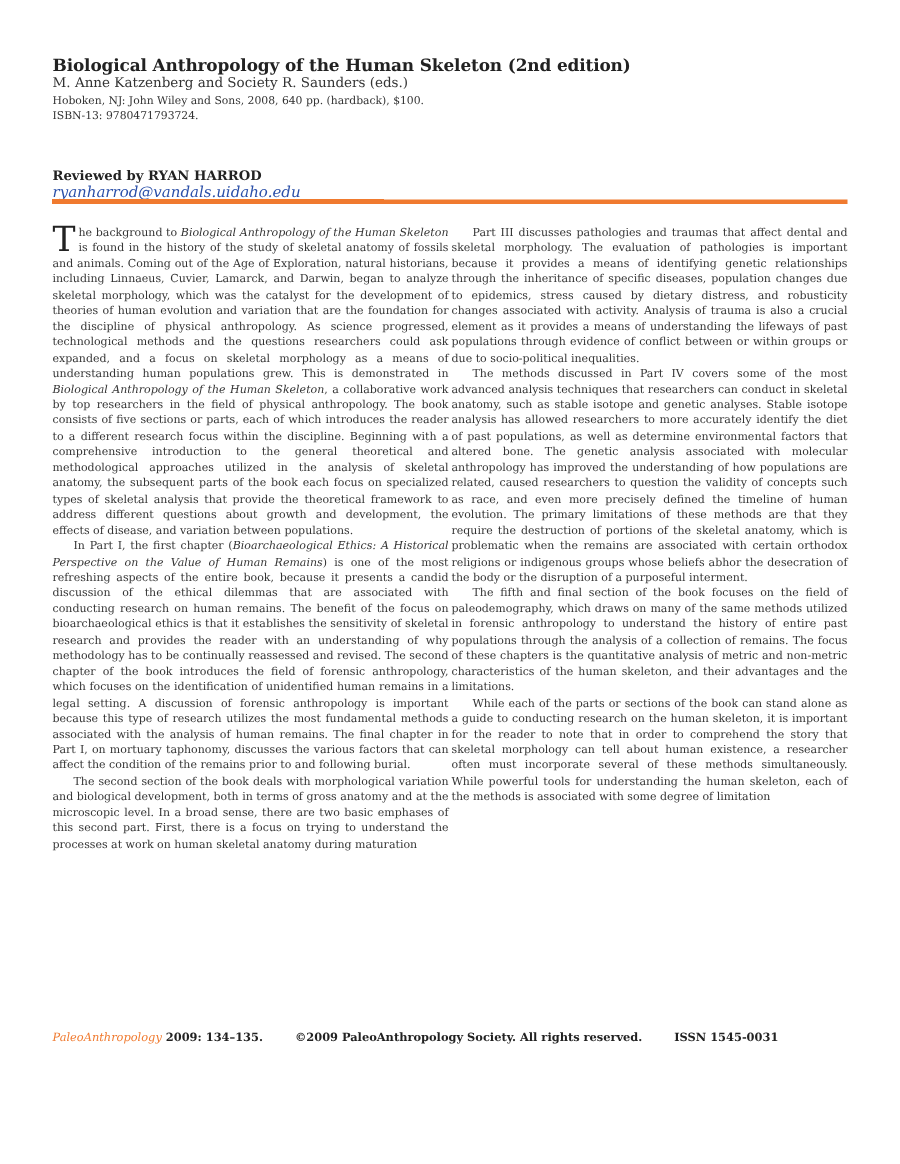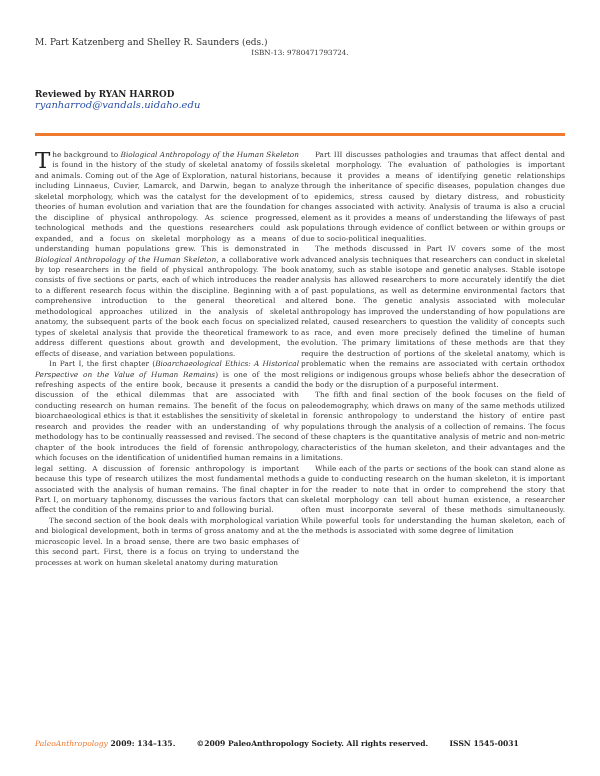--- a/index.html
+++ b/index.html
@@ -1,41 +1,43 @@
 <!DOCTYPE html>
 <html><head>
 <meta charset="utf-8">
 <style>
   html, body { margin: 0; padding: 0; background: #ffffff; }
   body { width: 600px; height: 776px; position: relative; overflow: hidden; color: #333; font-family: "DejaVu Serif", serif; }
   .header { position: absolute; left: 35px; top: 36px; width: 530px; }
   .title { font-family: "DejaVu Serif", serif; font-weight: bold; font-size: 11.3px; color: #222; letter-spacing: -0.1px; line-height: 14px; }
   .editors { font-size: 9px; color: #333; line-height: 12px; margin-top: 0px; }
   .pubinfo { font-size: 7.2px; color: #333; line-height: 10px; }
-  .isbn { font-size: 7.2px; color: #333; line-height: 10px; text-align: center; }
+  .isbn { font-size: 7.2px; color: #333; line-height: 10px; }
   .reviewed { font-weight: bold; font-size: 8.8px; color: #222; margin-top: 30px; line-height: 12px; }
   .dept { font-style: italic; font-size: 6.7px; color: #333; line-height: 10px; white-space: nowrap; }
   .email { font-style: italic; font-size: 10px; color: #2a4fa8; line-height: 10px; }
   .rule { position: absolute; left: 35px; top: 133px; width: 221px; height: 3px; background: #f07a2f; width: 221px; }
   .rule { width: 221px; }
   .col { position: absolute; top: 150px; width: 264px; font-size: 7.35px; line-height: 10.45px; color: #333; text-align: justify; hyphens: auto; }
   .col p { margin: 0; text-indent: 14px; }
   .col p.first { text-indent: 0; }
   .col-left { left: 35px; }
   .col-right { left: 301px; }
   .dropcap { float: left; font-size: 23px; line-height: 19px; margin: 1px 2px 0 0; color: #222; }
-  .footer { position: absolute; left: 35px; top: 739px; width: 540px; font-size: 7.6px; font-weight: bold; color: #222; white-space: nowrap; }
+  .footer { position: absolute; left: 35px; top: 687px; width: 540px; font-size: 7.6px; font-weight: bold; color: #222; white-space: nowrap; }
   .footer .j1 { color: #f07a2f; font-style: italic; font-weight: normal; }
   .footer span.gap { display: inline-block; width: 16px; }
 </style>
 </head>
 <body>
 
 <div class="header">
-  <div class="editors">M. Part Katzenberg and Shelley R. Saunders (eds.)</div>
+  <div class="title">Biological Anthropology of the Human Skeleton (2nd edition)</div>
+  <div class="editors">M. Anne Katzenberg and Society R. Saunders (eds.)</div>
+  <div class="pubinfo">Hoboken, NJ: John Wiley and Sons, 2008, 640 pp. (hardback), $100.</div>
   <div class="isbn">ISBN-13: 9780471793724.</div>
   <div class="reviewed">Reviewed by RYAN HARROD</div>
   <div class="email">ryanharrod@vandals.uidaho.edu</div>
 </div>
 
 <div class="rule" style="width:221px;"></div>
 <div style="position:absolute;left:35px;top:133px;width:221px;height:3px;background:#f07a2f;"></div>
 <div style="position:absolute;left:35px;top:133px;width:221px;height:3px;background:#f07a2f;width:221px;"></div>
 <div style="position:absolute;left:35px;top:133px;height:3px;width:221px;background:#f07a2f;"></div>
 <div style="position:absolute;left:35px;top:133px;height:3px;width:221px;background:#f07a2f;"></div>

